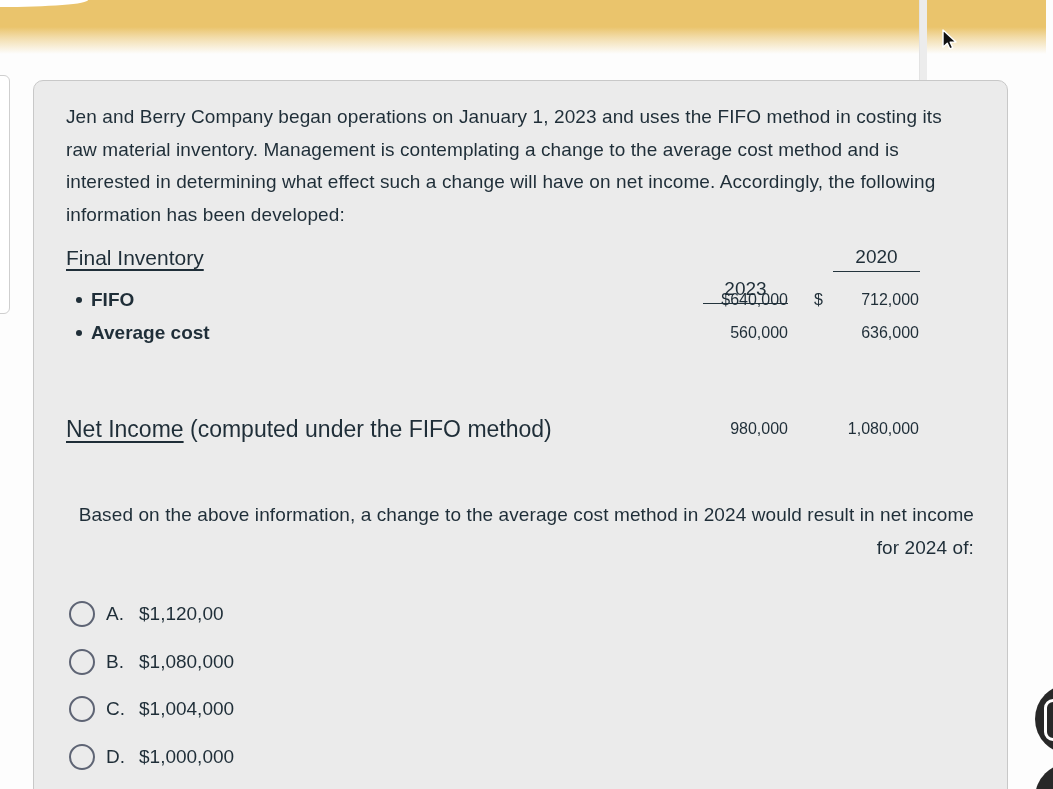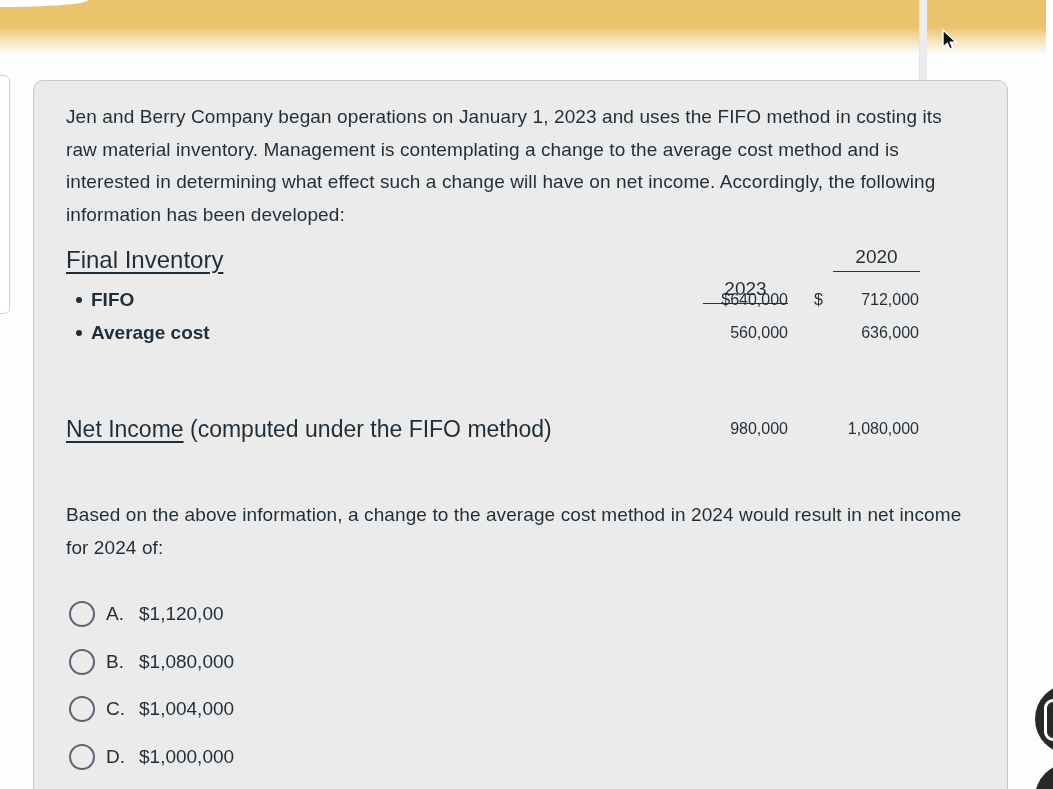--- a/index.html
+++ b/index.html
@@ -45,21 +45,21 @@
     position:absolute;left:32px;top:20px;width:908px;margin:0;
     font-size:19px;line-height:32.5px;letter-spacing:.1px;
   }
   .u{
     text-decoration:underline;
     text-decoration-thickness:1.5px;
     text-underline-offset:4px;
   }
   .section-label{
     position:absolute;left:32px;top:165px;
-    font-size:24px;
+    font-size:21px;
   }
   .year-header{
     position:absolute;top:165px;
     font-size:19px;text-align:center;
     border-bottom:1.6px solid #24343d;padding-bottom:3px;
   }
   .yh-2023{left:669px;width:85px;margin-top:32px;}
   .yh-2024{left:799px;width:87px;}
 
   .bullet-row{
@@ -82,21 +82,21 @@
   .t1{top:206px;}
   .t2{top:239px;margin-left:10px;}
   .tni{top:335px;}
 
   .ni-label{
     position:absolute;left:32px;top:335px;font-size:23px;line-height:26px;
   }
 
   .prompt{
     position:absolute;left:32px;top:417px;width:908px;margin:0;
-    font-size:19px;line-height:33px;letter-spacing:.1px;
+    font-size:19px;line-height:33px;letter-spacing:.1px;text-align:right;
   }
 
   .option{
     position:absolute;left:35px;display:flex;align-items:center;
     height:28px;cursor:pointer;
   }
   .opt-a{top:519px;}
   .opt-b{top:567px;}
   .opt-c{top:614px;}
   .opt-d{top:662px;}

